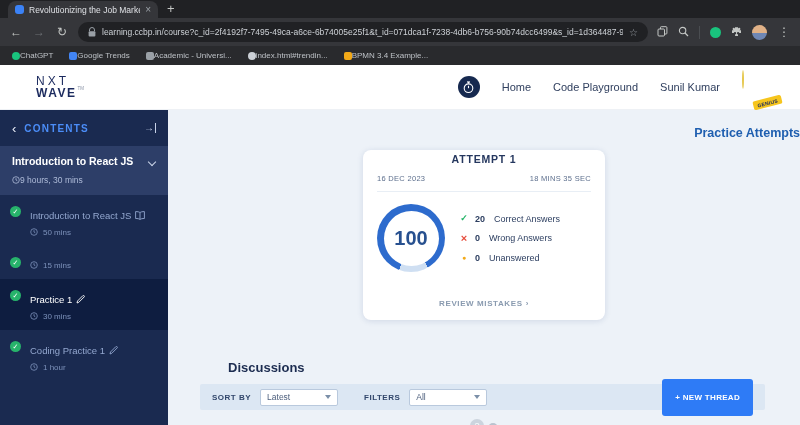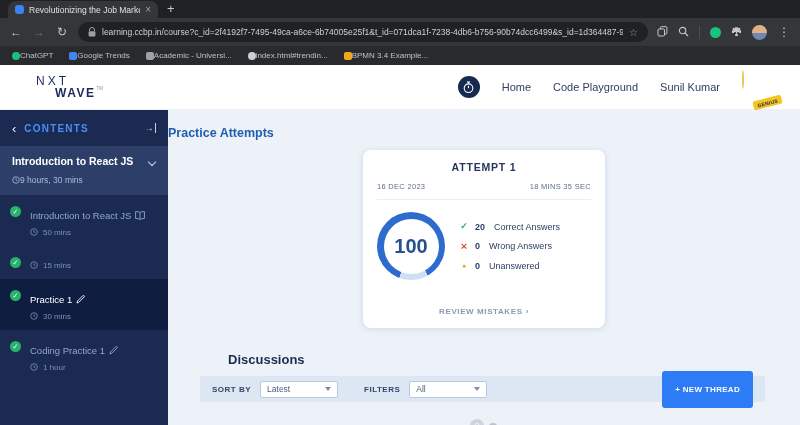--- a/index.html
+++ b/index.html
@@ -31,21 +31,21 @@
   .bm-ico.c1 { background:#19c37d; border-radius:50%; }
   .bm-ico.c2 { background:#4285f4; }
   .bm-ico.c3 { background:#9aa0a6; }
   .bm-ico.c4 { background:#cbd0d6; border-radius:50%; }
   .bm-ico.c5 { background:#f2a918; }
 
   
   .appheader { height:45px; background:#fff; display:flex; align-items:center; padding:0 26px 0 36px; border-bottom:1px solid #eef1f5; flex:0 0 auto; }
   .logo { line-height:1; }
   .logo-top { color:#1b2a5e; font-weight:normal; font-size:12px; letter-spacing:3px; }
-  .logo-bottom-row { display:flex; align-items:flex-start;margin-left:19px; }
+  .logo-bottom-row { display:flex; align-items:flex-start; }
   .logo-bottom { color:#1b2a5e; font-weight:bold; font-size:12px; letter-spacing:1.5px; }
   .logo-tm { color:#8a93a6; font-size:4.5px; margin-left:1px; }
   .headnav { margin-left:auto; display:flex; align-items:center; gap:22px; }
   .streak { width:22px; height:22px; border-radius:50%; background:#16294f; display:flex; align-items:center; justify-content:center; }
   .hnav-link { color:#31405f; font-size:11px; }
   .avatar-wrap { position:relative; width:32px; height:32px; }
   .avatar { width:30px; height:30px; border-radius:50%; background:linear-gradient(180deg,#4a3423 0 32%,#e8bd93 32% 72%,#27406b 72% 100%); border:1px solid #e6c84f; }
   .genius { position:absolute; bottom:-4px; right:-8px; background:#f6c51d; color:#1b2a5e; font-size:5px; font-weight:bold; padding:1.5px 4px; border-radius:2px; transform:rotate(-14deg); letter-spacing:.3px; }
 
   
@@ -66,38 +66,38 @@
   .item { position:relative; padding:10px 12px 9px 30px; }
   .item.active { background:#0e1d40; }
   .status { position:absolute; left:10px; top:11px; width:11px; height:11px; border-radius:50%; background:#27b36b; color:#fff; font-size:7px; display:flex; align-items:center; justify-content:center; line-height:1; }
   .item-label { font-size:9.5px; color:#93a7cf; line-height:1.4; }
   .item.active .item-label { color:#fff; }
   .item-label svg { vertical-align:-1px; margin-left:4px; }
   .item-dur { margin-top:5px; display:flex; align-items:center; gap:5px; font-size:8px; color:#7d92bb; }
 
   
   .main { flex:1; background:#edf2f8; position:relative; overflow:hidden; padding-top:16px; min-width:0; }
-  .main-title { text-align:left; color:#1f5fb0; font-weight:bold; font-size:12.5px; }
-  .card { width:242px; margin:10px auto 0; background:#fff; border-radius:8px; box-shadow:0 1px 6px rgba(30,60,120,.14); padding:11px 14px 12px; }
+  .main-title { text-align:right; color:#1f5fb0; font-weight:bold; font-size:12.5px; }
+  .card { width:242px; margin:10px auto 0; background:#fff; border-radius:8px; box-shadow:0 1px 6px rgba(30,60,120,.14); padding:3px 14px 12px; }
   .attempt-title { text-align:center; font-size:10.5px; font-weight:bold; color:#25375e; letter-spacing:.8px; }
   .card-meta { display:flex; justify-content:space-between; margin-top:9px; padding-bottom:8px; border-bottom:1px solid #e8eef5; font-size:7.5px; color:#5d6f8d; letter-spacing:.3px; }
   .card-body { display:flex; align-items:center; gap:14px; margin-top:12px; }
   .score-ring { width:68px; height:68px; border-radius:50%; background:conic-gradient(from 150deg,#cfdff2 0 14%,#2d6bcd 14% 100%); display:flex; align-items:center; justify-content:center; flex:0 0 auto; }
   .score-inner { width:55px; height:55px; border-radius:50%; background:#fff; display:flex; align-items:center; justify-content:center; font-size:20px; font-weight:bold; color:#27508f; }
   .stats { display:flex; flex-direction:column; gap:9px; }
   .stat { display:flex; align-items:center; gap:6px; font-size:9px; color:#2c3e60; white-space:nowrap; }
   .stat-ic { width:10px; text-align:center; font-weight:bold; font-size:9px; line-height:1; }
   .stat-ic.ok { color:#1fb264; }
   .stat-ic.bad { color:#e64c3c; font-size:11px; }
   .stat-ic.warn { color:#f2a918; font-size:7px; }
   .stat b { margin-right:3px; }
   .review { margin-top:27px; text-align:center; font-size:8px; font-weight:bold; color:#8a9bb0; letter-spacing:.6px; }
   .review .arr { margin-left:3px; }
 
-  .disc-title { margin:24px 0 9px 32px; font-size:13px; font-weight:bold; color:#1c2c50;padding-left:28px; }
+  .disc-title { margin:40px 0 9px 32px; font-size:13px; font-weight:bold; color:#1c2c50;padding-left:28px; }
   .filterbar { margin:0 35px 0 32px; background:#dce7f3; height:26px; display:flex; align-items:center; padding:0 12px; gap:9px; border-radius:2px; }
   .fb-label { font-size:8px; font-weight:bold; color:#31466b; letter-spacing:.5px; }
   .fb-select { width:78px; height:17px; background:#fff; border:1px solid #b9c9dd; border-radius:2px; display:flex; align-items:center; justify-content:space-between; padding:0 6px; font-size:8.5px; color:#4c5e7c; }
   .tri { width:0; height:0; border-left:3px solid transparent; border-right:3px solid transparent; border-top:4px solid #7b8fa8; }
   .fb-gap { width:8px; }
   .new-thread { margin-left:auto; background:#2e7bf6; color:#fff; font-size:8px; font-weight:bold; padding:14px 13px; border-radius:3px; letter-spacing:.3px; border:none; }
 
   .illus { position:absolute; bottom:-8px; left:50%; transform:translateX(-50%); display:flex; gap:4px; align-items:flex-end; opacity:.75; }
   .bub1 { width:14px; height:14px; border-radius:50%; background:#c2cbd6; color:#fff; font-size:9px; display:flex; align-items:center; justify-content:center; }
   .bub2 { width:10px; height:10px; border-radius:50%; background:#aab4c2; }

